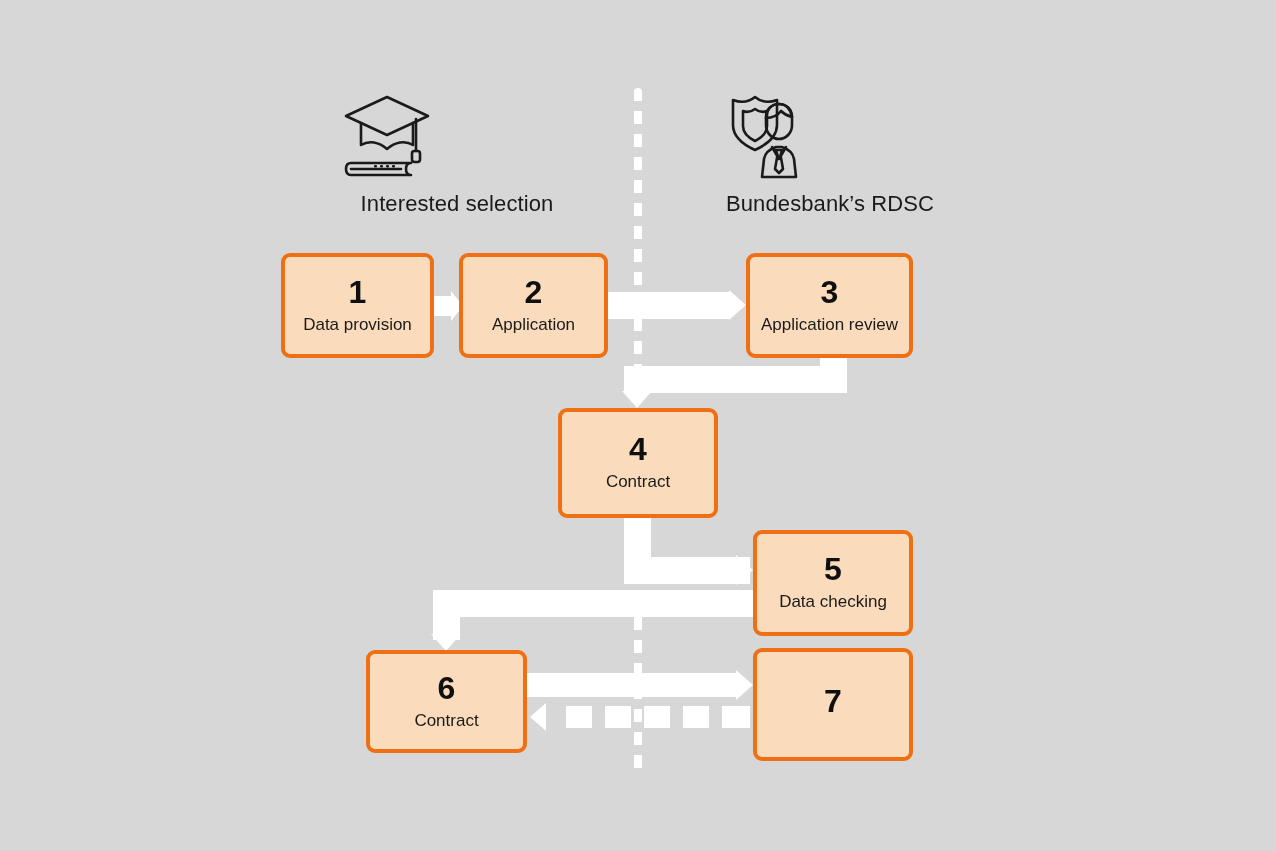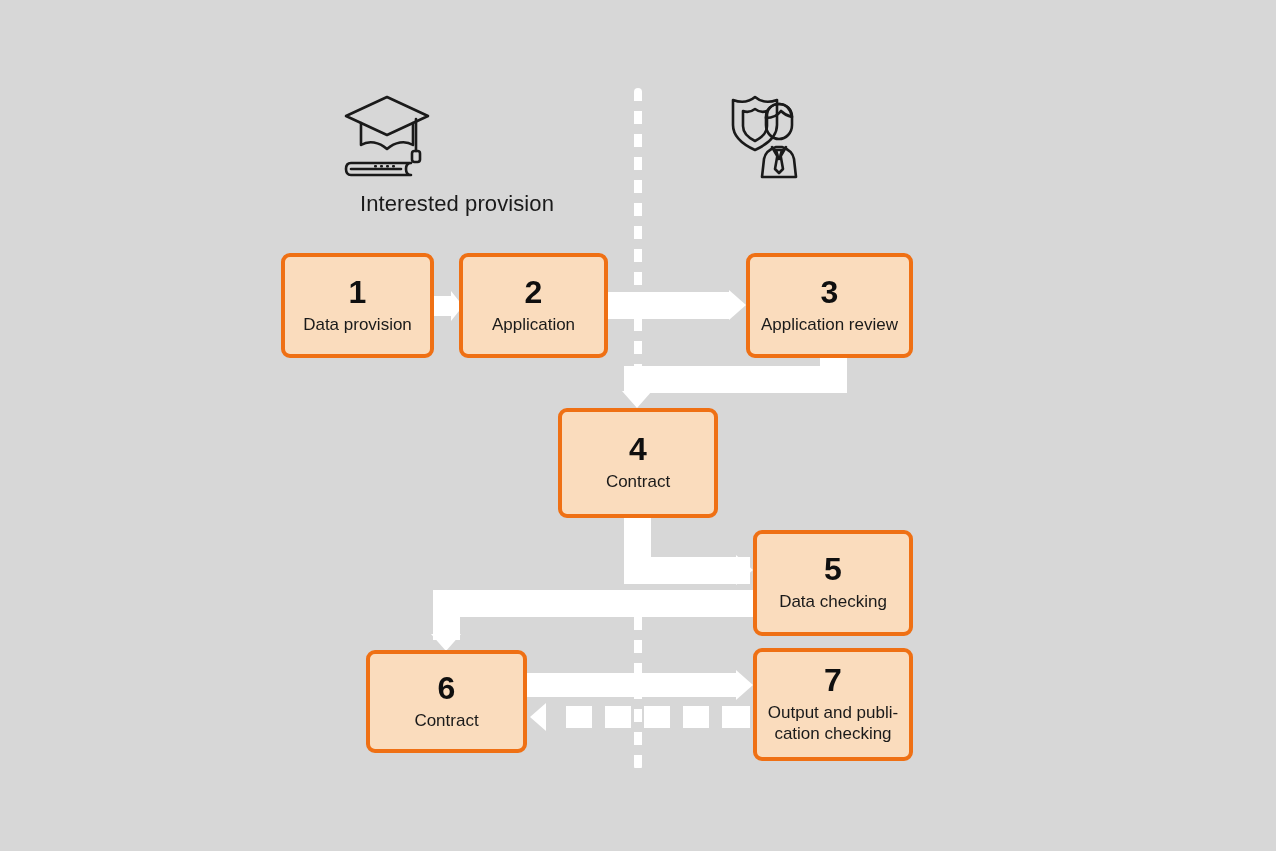--- a/index.html
+++ b/index.html
@@ -151,21 +151,21 @@
           <path d="M14,84 L64,84"></path>
         </g>
         <g fill="#1a1a1a">
           <rect x="37" y="80" width="3" height="2.6" rx="1"></rect>
           <rect x="43" y="80" width="3" height="2.6" rx="1"></rect>
           <rect x="49" y="80" width="3" height="2.6" rx="1"></rect>
           <rect x="55" y="80" width="3" height="2.6" rx="1"></rect>
         </g>
       </svg>
     </span>
-    <span class="actor-label">Interested provision</span>
+    <span class="actor-label">Interested selection</span>
   </div>
 
   <div class="actor" id="actor-rdsc">
     <span class="icon-wrap">
       <svg class="icon" width="100" height="100" viewBox="0 0 100 100" aria-hidden="true">
         <g fill="none" stroke="#1a1a1a" stroke-width="2.6" stroke-linejoin="round" stroke-linecap="round">
 
           <path d="M23,15 C31,18 39,17 45,12 C51,17 59,18 67,15 L67,40 C67,53 56,60 45,65 C34,60 23,53 23,40 Z"></path>
 
           <path d="M33,26 C37,27.5 41,27 45,24 C49,27 53,27.5 57,26 L57,41 C57,49 51,53 45,56 C39,53 33,49 33,41 Z"></path>
@@ -175,20 +175,21 @@
           <path d="M56,33 C57,24 62,19 69,19 C76,19 81,24 82,32 C78,31 74,29 71,26 C68,30 62,33 56,33 Z"></path>
 
           <path d="M52,92 L54,74 C55,68 60,64 66,62 L69,62 L72,62 C78,64 83,68 84,74 L86,92 Z"></path>
 
           <path d="M62,62 L69,74 L76,62"></path>
 
           <path d="M66,65 L72,65 L70.5,70 L73,84 L69,88 L65,84 L67.5,70 Z"></path>
         </g>
       </svg>
     </span>
+    <span class="actor-label">Bundesbank’s RDSC</span>
   </div>
 
   <div class="conn" style="left:434px; top:296px; width:17px; height:20px;"></div>
   <div class="arrowhead ah-right" style="left:451px; top:291px; border-top-width:15px; border-bottom-width:15px; border-left-width:12px;"></div>
 
   <div class="conn" style="left:608px; top:292px; width:121px; height:27px;"></div>
   <div class="arrowhead ah-right" style="left:729px; top:290px;"></div>
 
   <div class="conn" style="left:820px; top:358px; width:27px; height:28px;"></div>
   <div class="conn" style="left:624px; top:366px; width:223px; height:27px;"></div>
@@ -238,19 +239,15 @@
     <span class="step-label">Data checking</span>
   </div>
 
   <div class="step" id="step-6">
     <span class="step-num">6</span>
     <span class="step-label">Contract</span>
   </div>
 
   <div class="step" id="step-7">
     <span class="step-num">7</span>
-    <span class="step-label">
-      <span>Output and publi-</span><br>
-      <span>cation checking</span>
-    </span>
   </div>
 
 </div>
 
 </body></html>

